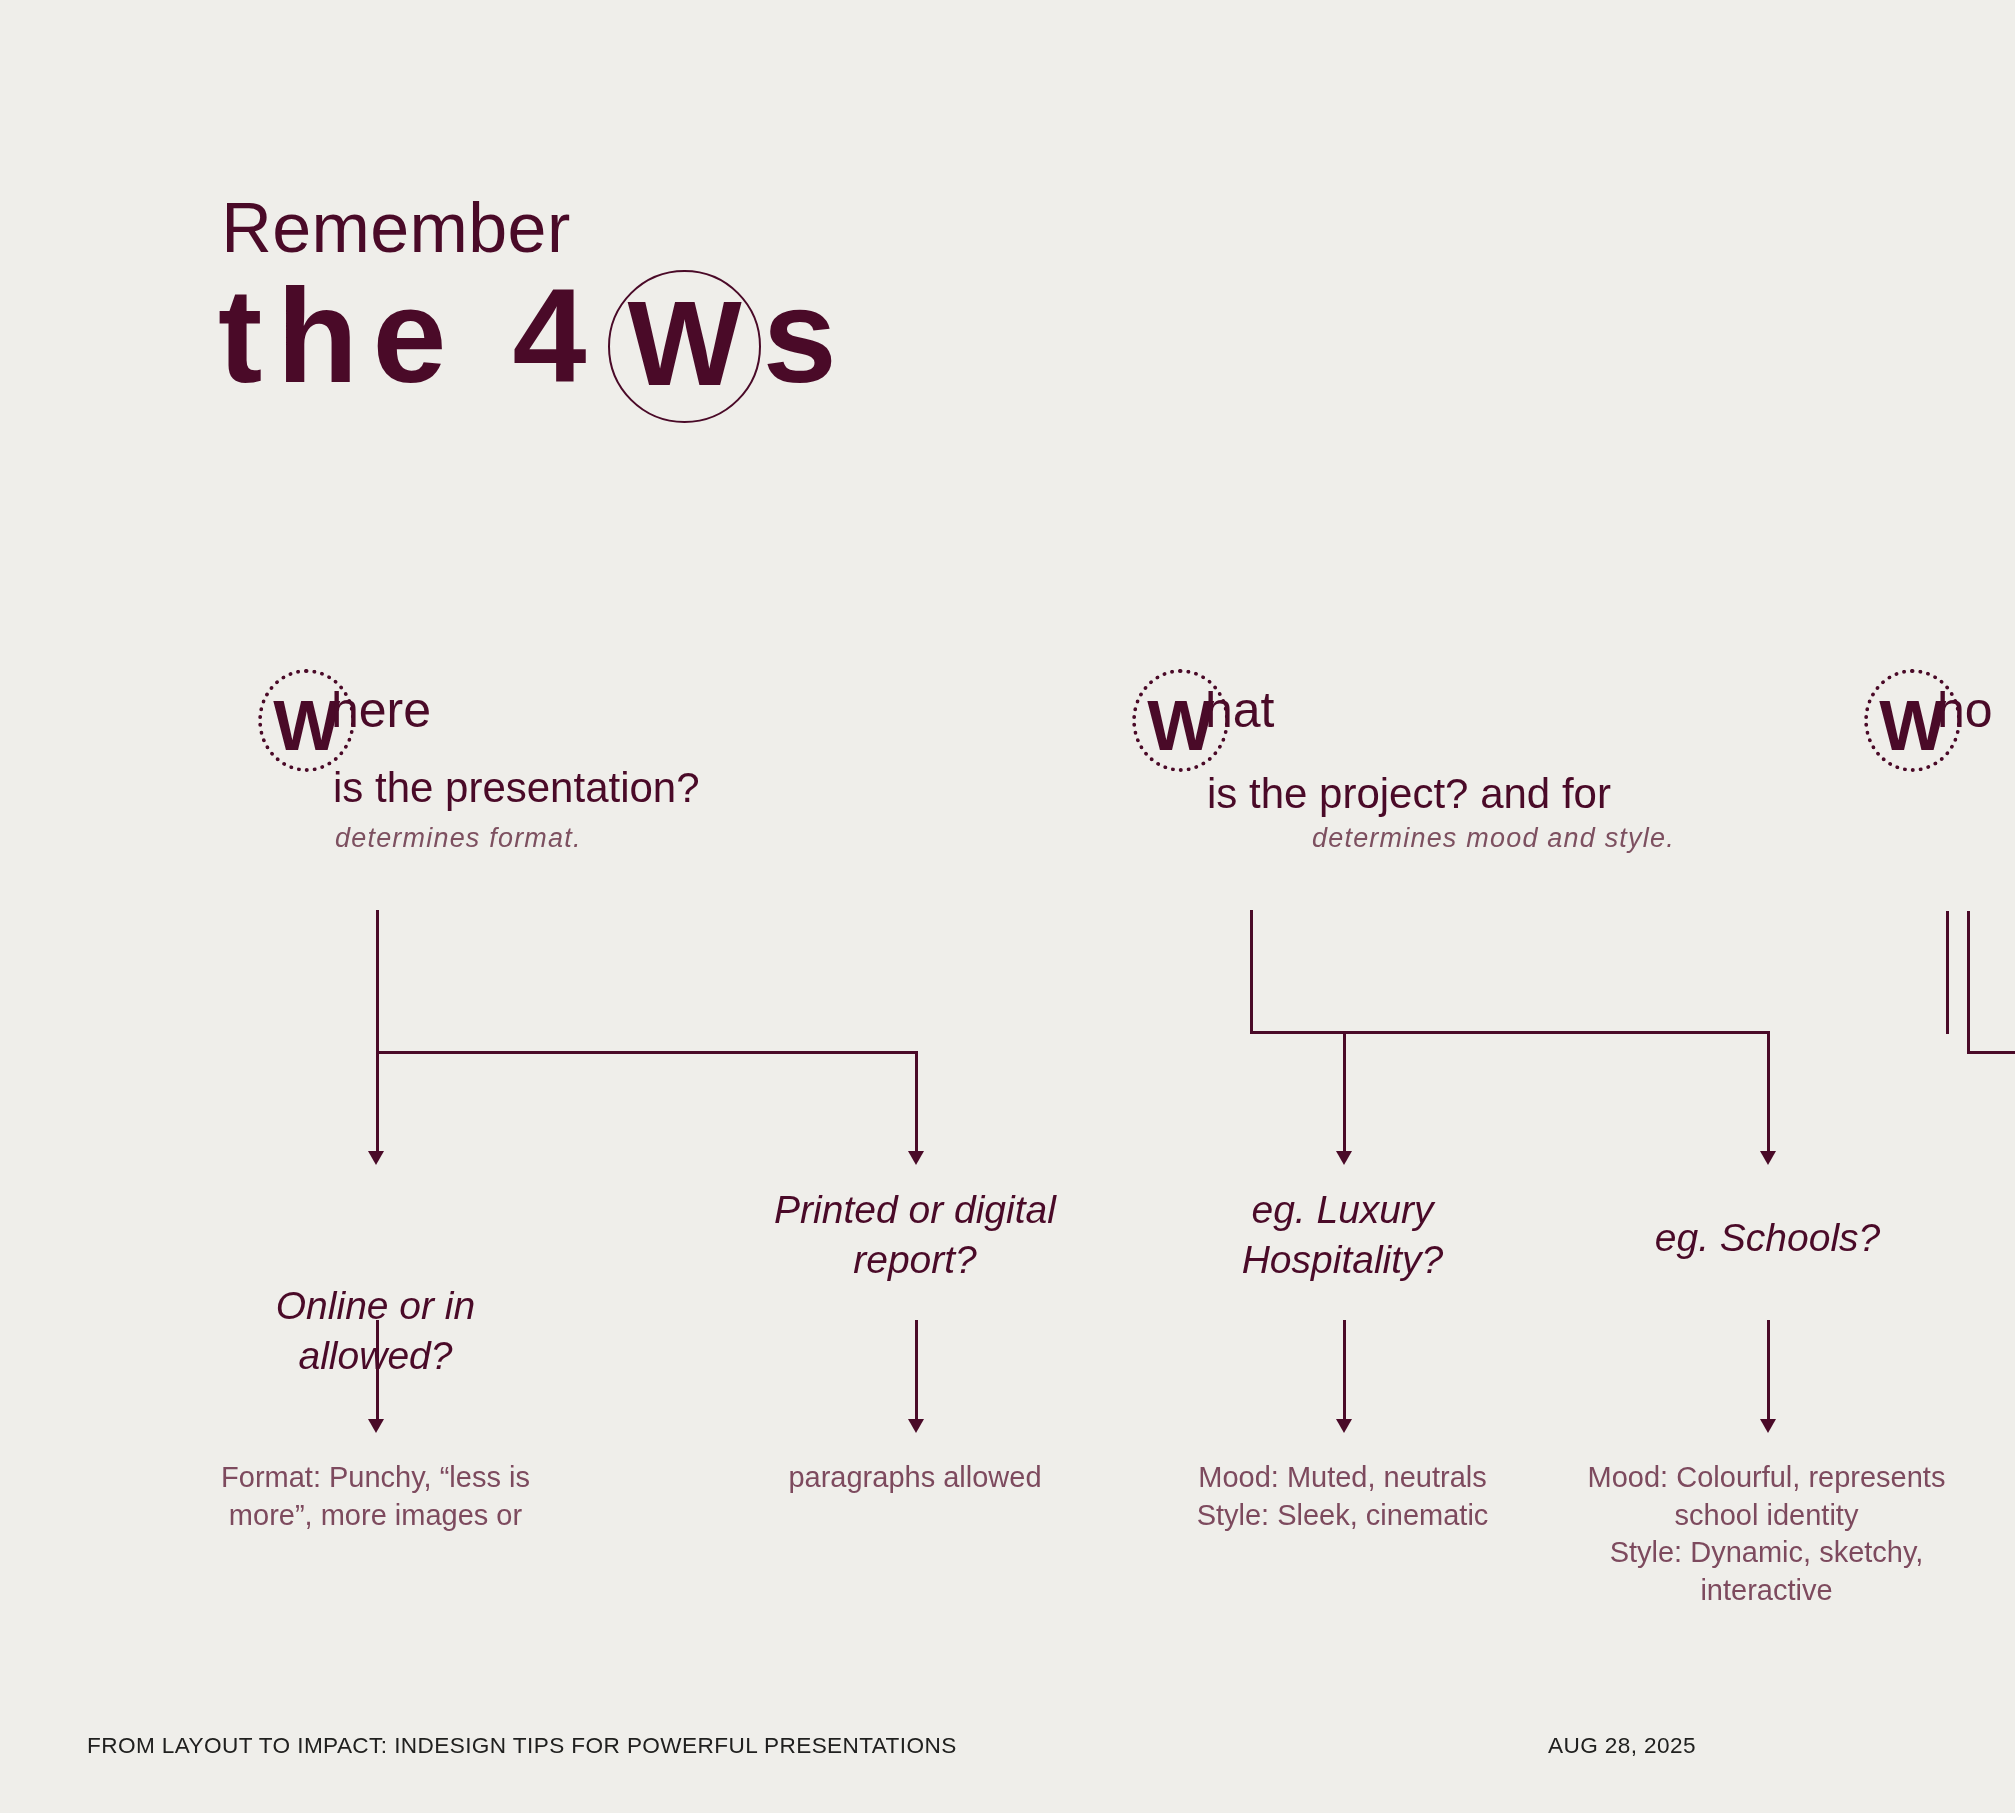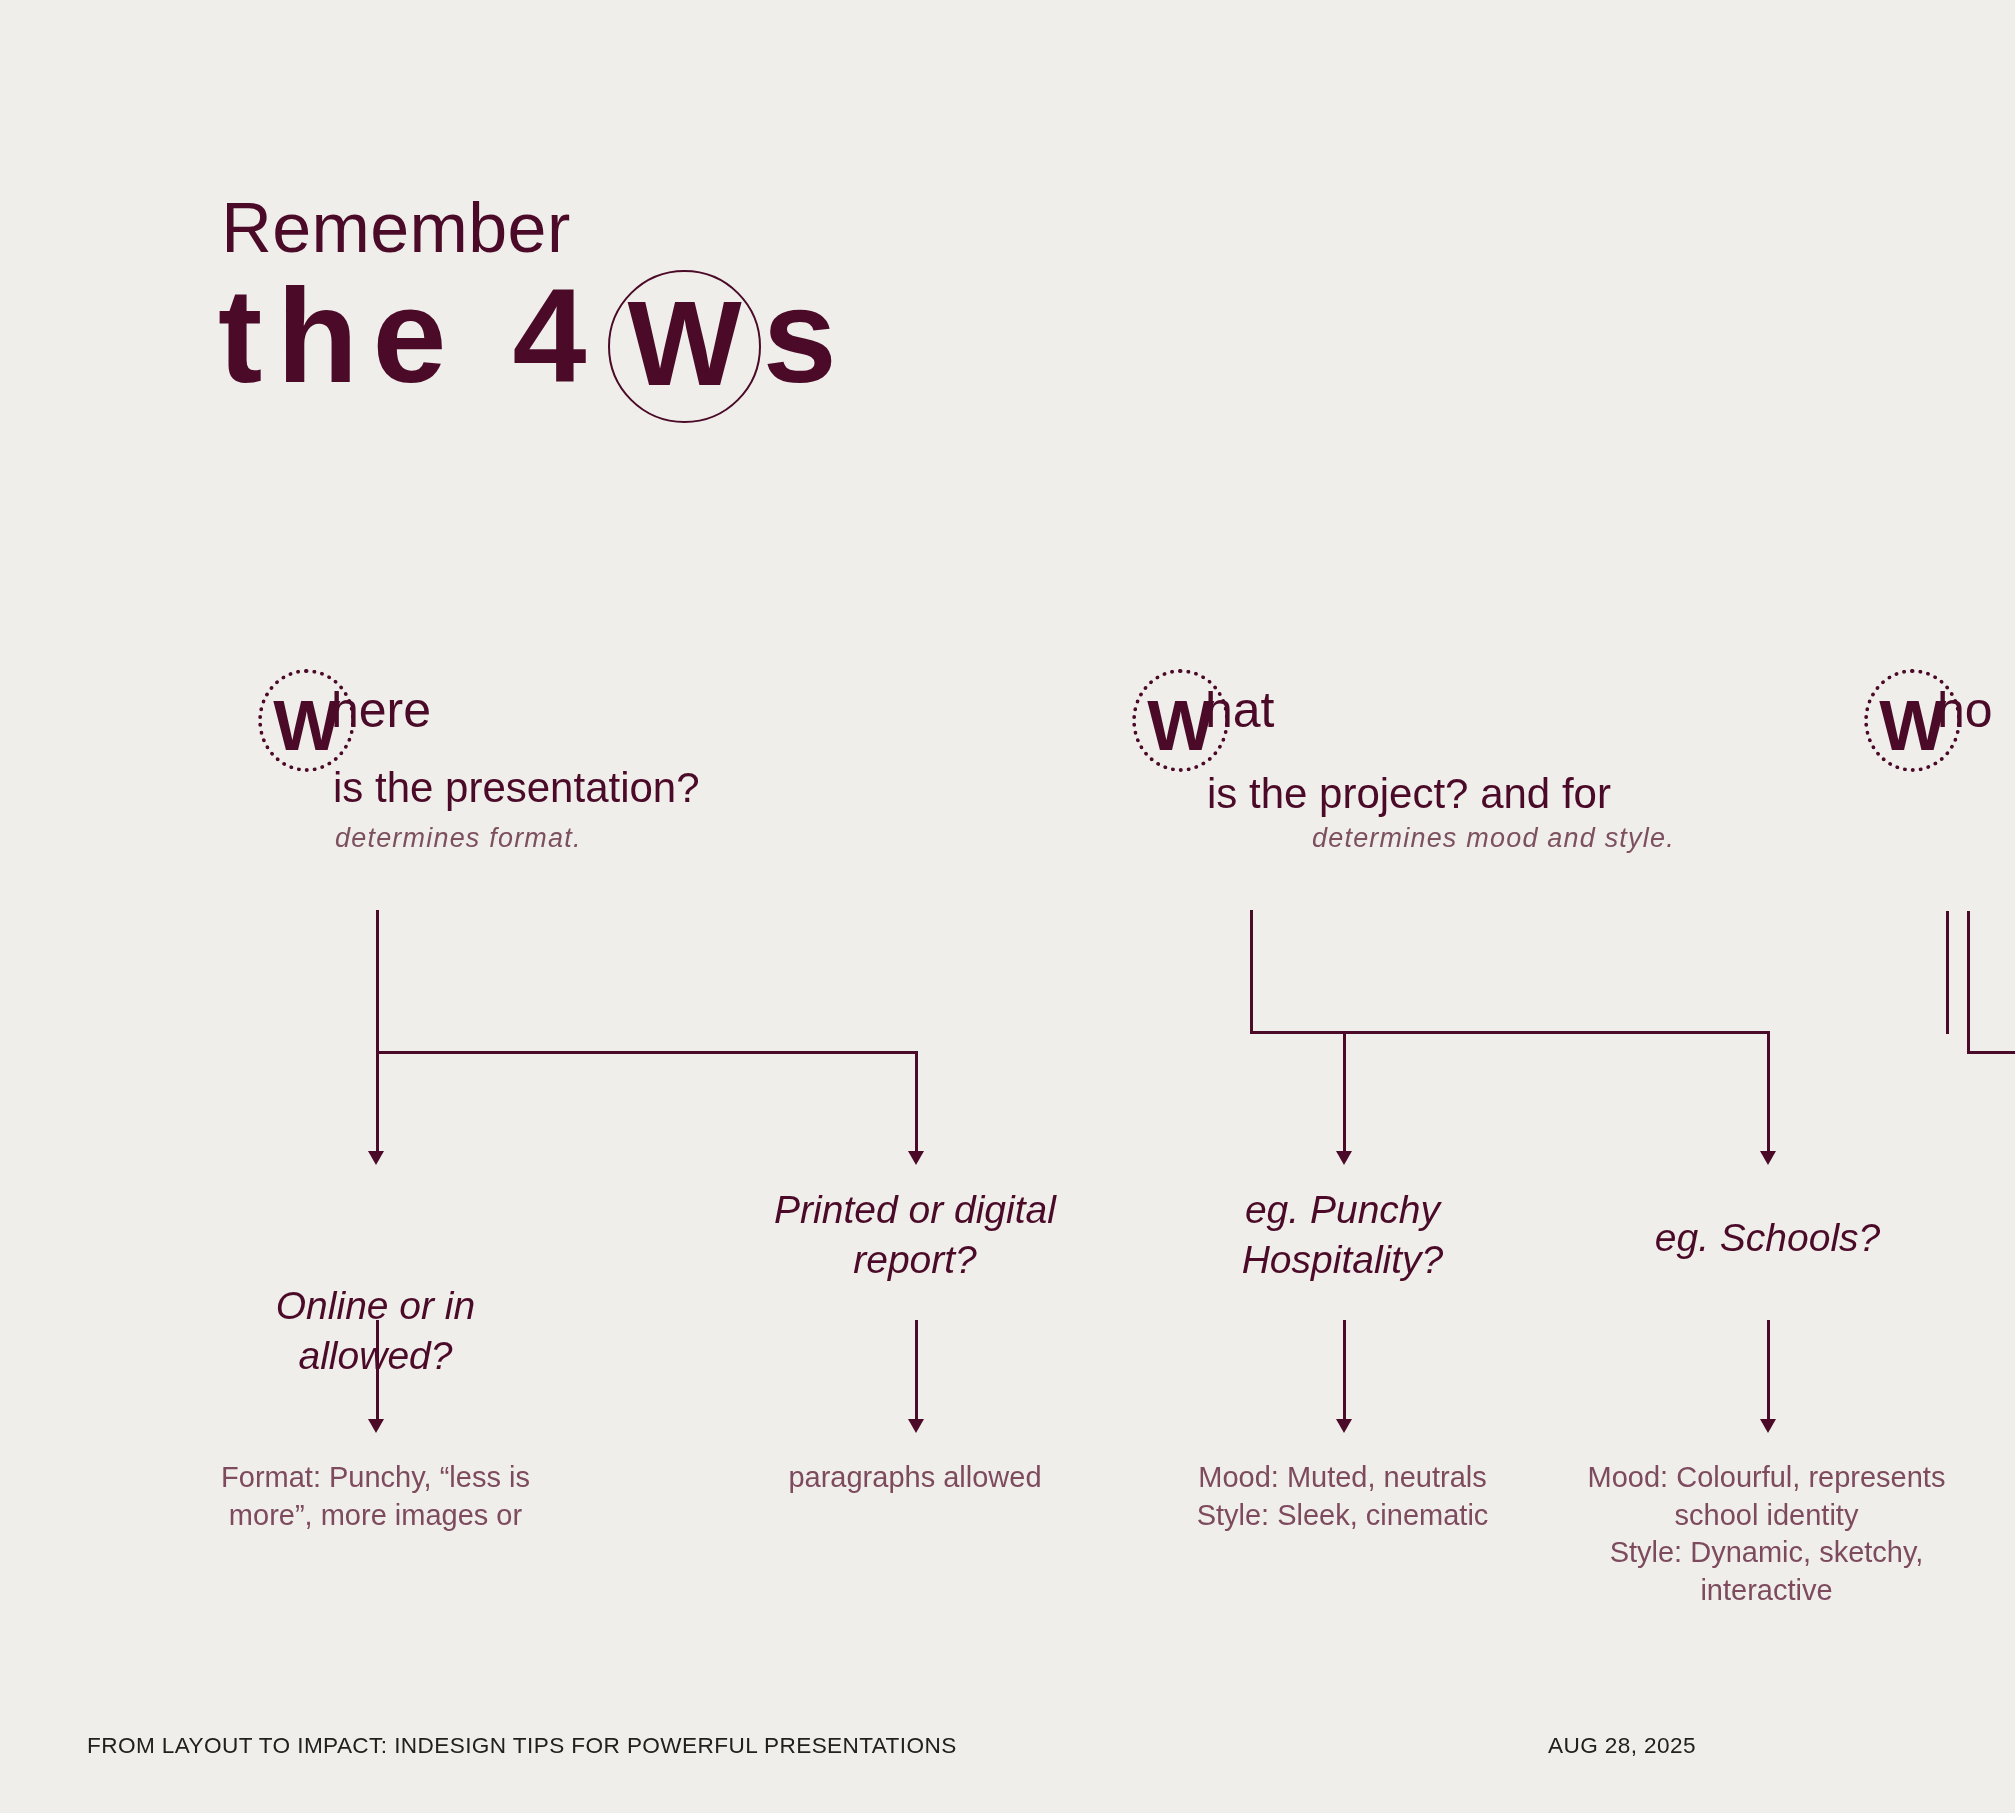--- a/index.html
+++ b/index.html
@@ -267,21 +267,21 @@
     <div>Printed or digital</div>
     <div>report?</div>
   </div>
   <div class="arrow-line" style="left:915px; top:1320px; height:101px;"></div>
   <div class="arrow-head" style="left:908px; top:1419px;"></div>
   <div class="branch-detail" style="left:673px; top:1459px; width:484px;">
     <div>paragraphs allowed</div>
   </div>
 
   <div class="branch-label" style="left:1141px; top:1185px; width:403px;">
-    <div>eg. Punchy</div>
+    <div>eg. Luxury</div>
     <div>Hospitality?</div>
   </div>
   <div class="arrow-line" style="left:1343px; top:1320px; height:101px;"></div>
   <div class="arrow-head" style="left:1336px; top:1419px;"></div>
   <div class="branch-detail" style="left:1141px; top:1459px; width:403px;">
     <div>Mood: Muted, neutrals</div>
     <div>Style: Sleek, cinematic</div>
   </div>
 
   <div class="branch-label" style="left:1566px; top:1213px; width:403px;">

